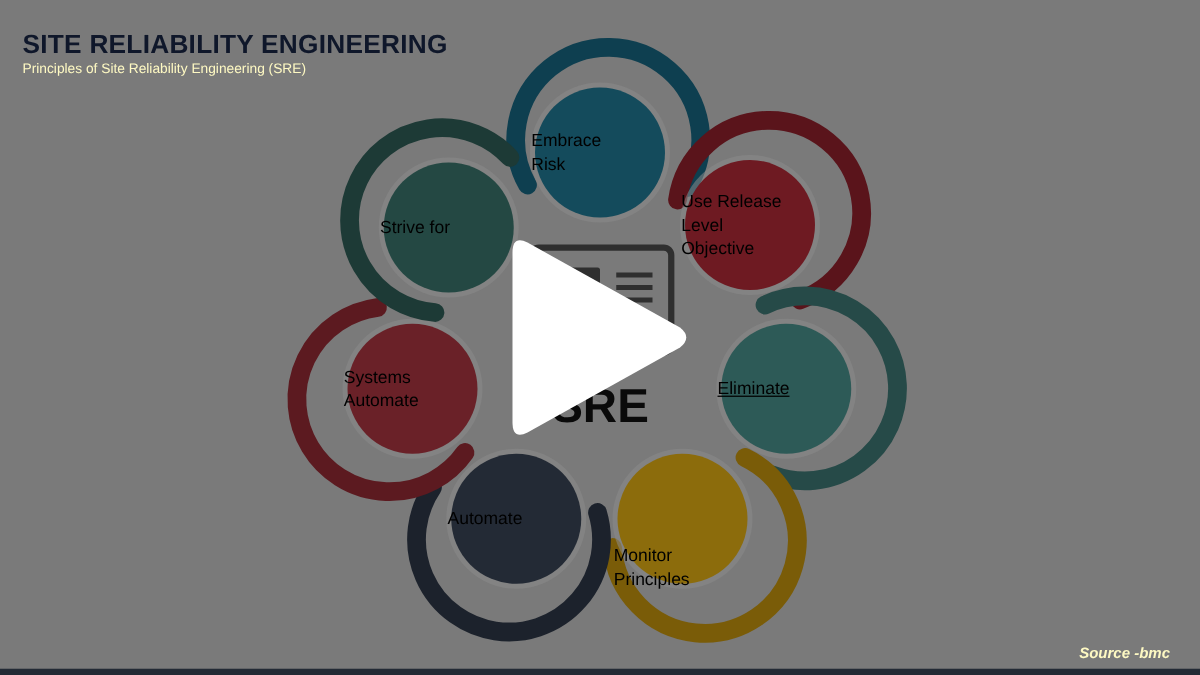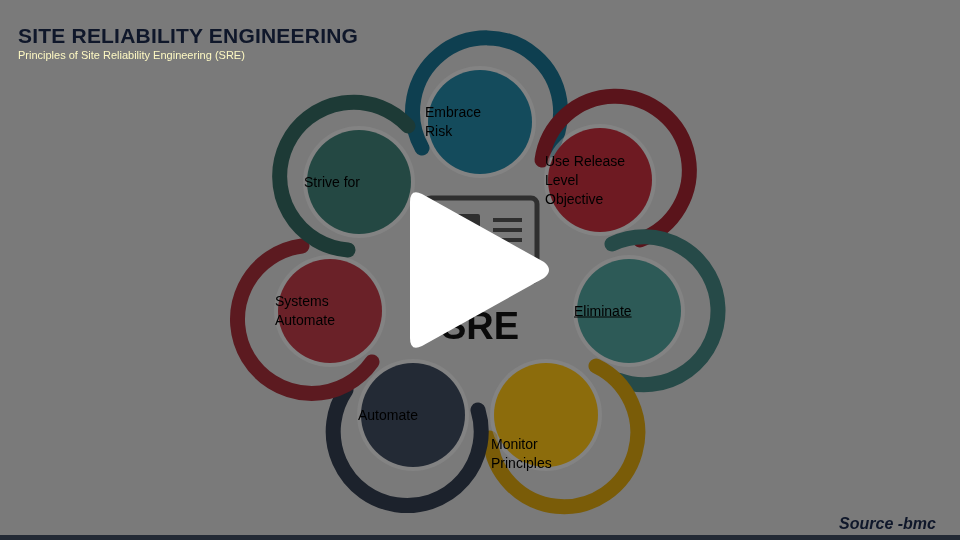--- a/index.html
+++ b/index.html
@@ -2,21 +2,21 @@
 <html><head>
 <meta charset="utf-8">
 <style>
   html, body { margin:0; padding:0; }
   body { width:960px; height:540px; overflow:hidden; background:#7a7a7a; position:relative; font-family:"Liberation Sans", sans-serif; }
   .slide { position:absolute; left:0; top:0; width:960px; height:535px; background:#7a7a7a; }
   .title { position:absolute; left:18px; top:24px; font-size:21px; font-weight:bold; color:#0f172a; letter-spacing:0.2px; margin:0; }
   .subtitle { position:absolute; left:18px; top:49px; font-size:11px; color:#fef9c3; margin:0; }
   .diagram { position:absolute; left:0; top:0; width:960px; height:540px; }
   .label { position:absolute; width:110px; color:#000000; font-size:14px; line-height:19px; transform:translate(-50%,-50%); }
-  .source { position:absolute; right:24px; top:515px; font-size:16px; font-style:italic; font-weight:bold; color:#0f172a; }
+  .source { position:absolute; right:24px; top:515px; font-size:12px; font-style:italic; font-weight:bold; color:#fef9c3; }
   .bottom-bar { position:absolute; left:0; top:535px; width:960px; height:5px; background:#232a35; }
   .sre-text { position:absolute; left:480px; top:326px; transform:translate(-50%,-50%); font-size:38px; font-weight:bold; color:#0a0a0a; }
   .play { position:absolute; left:408px; top:190px; width:145px; height:160px; cursor:pointer; }
 </style>
 </head>
 <body>
 
 <div class="slide">
   <h1 class="title">SITE RELIABILITY ENGINEERING</h1>
   <p class="subtitle">Principles of Site Reliability Engineering (SRE)</p>

